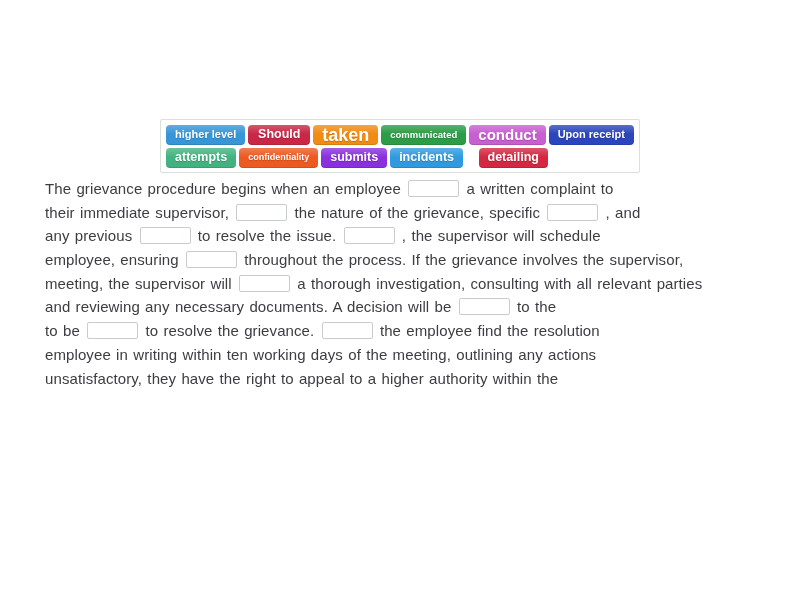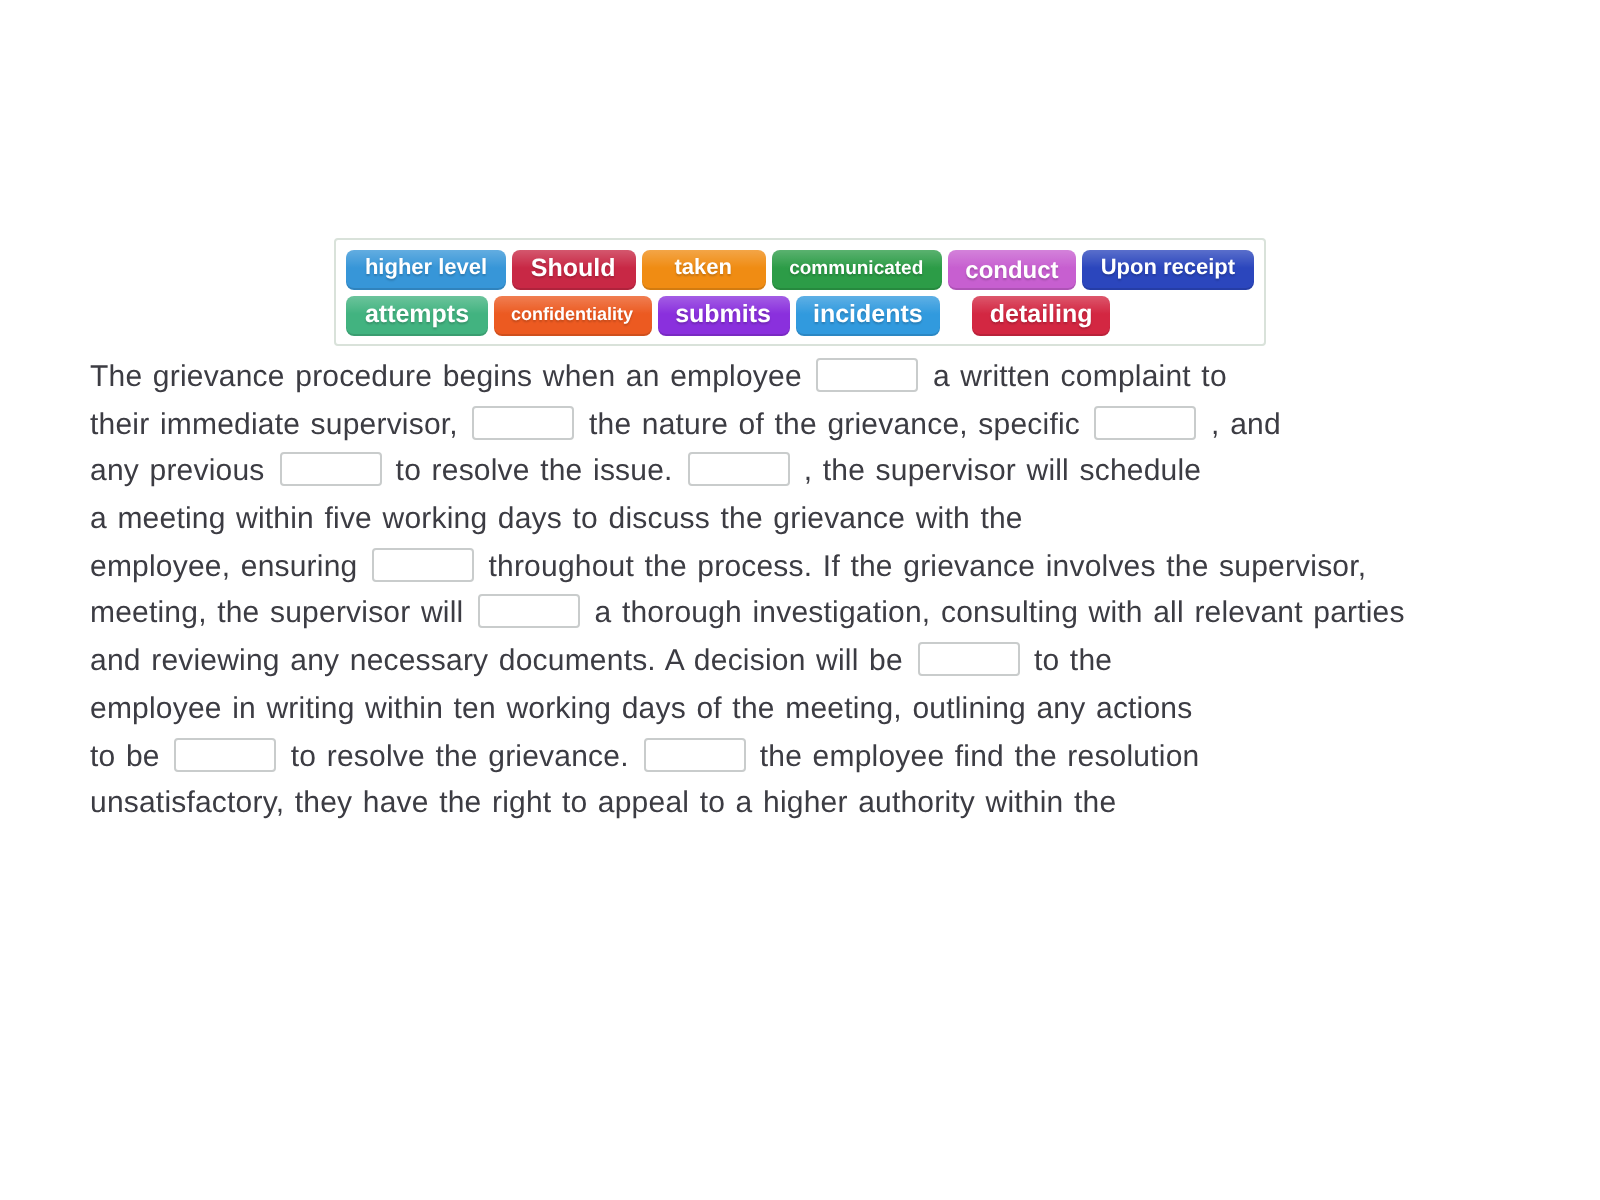--- a/index.html
+++ b/index.html
@@ -85,39 +85,38 @@
 </style>
 </head>
 <body>
 
 <div class="stage">
   <div class="bank-outer">
     <div class="bank">
         <div class="bank-row">
           <span class="chip" style="background: linear-gradient(rgba(255, 255, 255, 0.22), rgba(255, 255, 255, 0) 45%), rgb(55, 150, 216); font-size: 11px;">higher level</span>
           <span class="chip" style="background: linear-gradient(rgba(255, 255, 255, 0.22), rgba(255, 255, 255, 0) 45%), rgb(200, 40, 69); font-size: 12.5px;">Should</span>
-          <span class="chip" style="background: linear-gradient(rgba(255, 255, 255, 0.22), rgba(255, 255, 255, 0) 45%), rgb(240, 140, 19); font-size: 11px;">taken</span>
+          <span class="chip" style="background: linear-gradient(rgba(255, 255, 255, 0.22), rgba(255, 255, 255, 0) 45%), rgb(240, 140, 19); font-size: 18px;">taken</span>
           <span class="chip" style="background: linear-gradient(rgba(255, 255, 255, 0.22), rgba(255, 255, 255, 0) 45%), rgb(44, 156, 71); font-size: 9.5px;">communicated</span>
-          <span class="chip" style="background: linear-gradient(rgba(255, 255, 255, 0.22), rgba(255, 255, 255, 0) 45%), rgb(199, 95, 208); font-size: 12px;">conduct</span>
+          <span class="chip" style="background: linear-gradient(rgba(255, 255, 255, 0.22), rgba(255, 255, 255, 0) 45%), rgb(199, 95, 208); font-size: 15px;">conduct</span>
           <span class="chip" style="background: linear-gradient(rgba(255, 255, 255, 0.22), rgba(255, 255, 255, 0) 45%), rgb(43, 70, 189); font-size: 11px;">Upon receipt</span>
         </div>
         <div class="bank-row">
           <span class="chip" style="background: linear-gradient(rgba(255, 255, 255, 0.22), rgba(255, 255, 255, 0) 45%), rgb(66, 179, 128); font-size: 12.5px;">attempts</span>
           <span class="chip" style="background: linear-gradient(rgba(255, 255, 255, 0.22), rgba(255, 255, 255, 0) 45%), rgb(236, 90, 33); font-size: 9px;">confidentiality</span>
           <span class="chip" style="background: linear-gradient(rgba(255, 255, 255, 0.22), rgba(255, 255, 255, 0) 45%), rgb(138, 48, 221); font-size: 12.5px;">submits</span>
           <span class="chip" style="background: linear-gradient(rgba(255, 255, 255, 0.22), rgba(255, 255, 255, 0) 45%), rgb(49, 154, 222); font-size: 12.5px;">incidents</span>
           <span class="chip" style="background: linear-gradient(rgba(255, 255, 255, 0.22), rgba(255, 255, 255, 0) 45%), rgb(211, 39, 66); font-size: 12.5px; margin-left: 14px;">detailing</span>
         </div>
       </div>
   </div>
   <div class="passage">
       <div class="line"><span>The grievance procedure begins when an employee </span><span class="blank"></span><span> a written complaint to</span></div>
       <div class="line"><span>their immediate supervisor, </span><span class="blank"></span><span> the nature of the grievance, specific </span><span class="blank"></span><span> , and</span></div>
       <div class="line"><span>any previous </span><span class="blank"></span><span> to resolve the issue. </span><span class="blank"></span><span> , the supervisor will schedule</span></div>
-      <div class="line"><span>a meeting within five working days to discuss the grievance with the</span></div>
       <div class="line"><span>employee, ensuring </span><span class="blank"></span><span> throughout the process. If the grievance involves the supervisor,</span></div>
       <div class="line"><span>meeting, the supervisor will </span><span class="blank"></span><span> a thorough investigation, consulting with all relevant parties</span></div>
       <div class="line"><span>and reviewing any necessary documents. A decision will be </span><span class="blank"></span><span> to the</span></div>
+      <div class="line"><span>to be </span><span class="blank"></span><span> to resolve the grievance. </span><span class="blank"></span><span> the employee find the resolution</span></div>
       <div class="line"><span>employee in writing within ten working days of the meeting, outlining any actions</span></div>
-      <div class="line"><span>to be </span><span class="blank"></span><span> to resolve the grievance. </span><span class="blank"></span><span> the employee find the resolution</span></div>
       <div class="line"><span>unsatisfactory, they have the right to appeal to a higher authority within the</span></div>
     </div>
 </div>
 
 </body></html>

